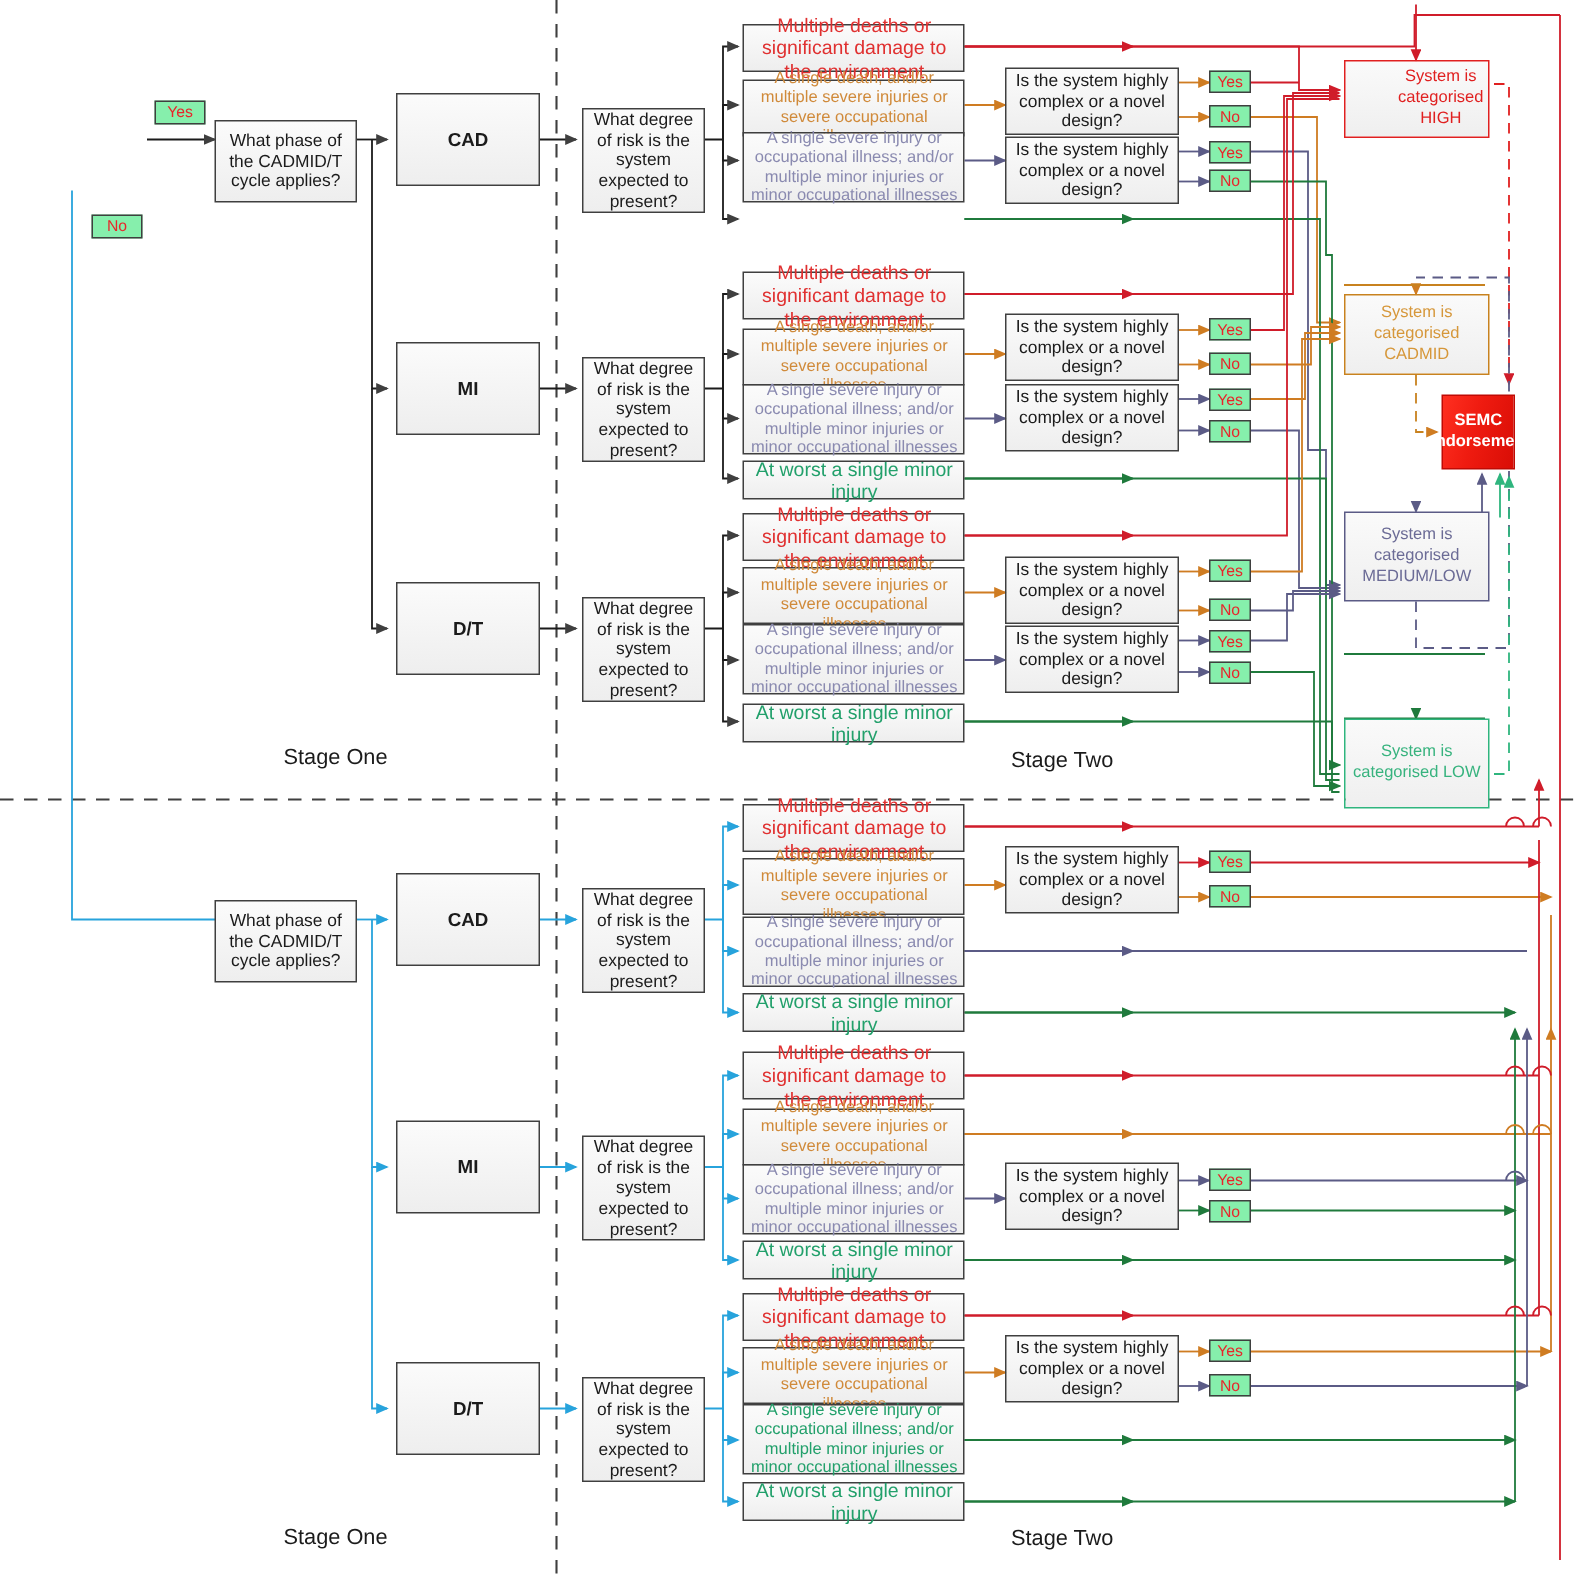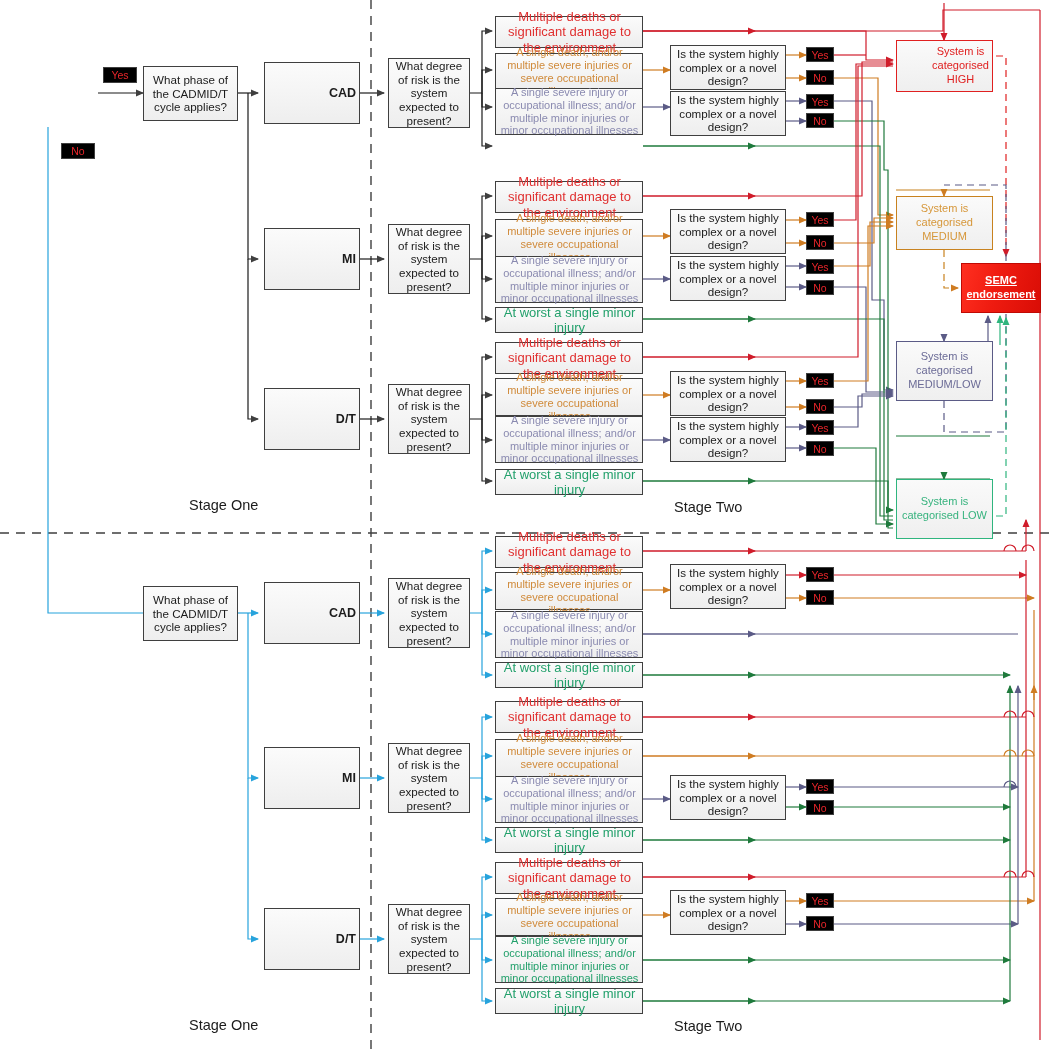--- a/index.html
+++ b/index.html
@@ -9,34 +9,34 @@
 
   .node{position:absolute;box-sizing:border-box;display:flex;align-items:center;justify-content:center;
         text-align:center;background:linear-gradient(180deg,#fbfbfb 0%,#eeeeee 100%);
         border:1px solid #3f3f3f;line-height:1.18;z-index:5;}
   .node .txt{display:block;padding:0 3px;}
 
   .start{background:linear-gradient(135deg,#5c5176 0%,#8e86a6 55%,#6d6485 100%);
          border:1px solid #3c3550;color:#ffffff;font-weight:bold;font-size:11.5px;}
 
   .proc{font-size:12px;color:#1b1b1b;}
-  .proc.bold{font-weight:bold;font-size:12.5px;justify-content:flex-end;}
-  .qbox{font-size:11.6px;color:#1b1b1b;}
+  .proc.bold{font-weight:bold;font-size:12.5px;}
+  .qbox{font-size:11.6px;color:#1b1b1b;margin-top:14px;}
   .hcbox{font-size:11.6px;color:#1b1b1b;}
 
   .risk{font-size:11px;line-height:1.18;justify-content:flex-start;text-align:center;}
   .risk .txt{padding-left:4px;}
   .risk.ctr{justify-content:center;text-align:center;font-size:13px;}
 
   .r-red   {border-color:#3f3f3f;color:#e03030;}
   .r-org   {border-color:#3f3f3f;color:#d08a3a;}
   .r-pur   {border-color:#3f3f3f;color:#8a8ab0;}
   .r-grn   {border-color:#3f3f3f;color:#22a06b;}
 
-  .lbl{position:absolute;box-sizing:border-box;background:#000000;border:1px solid #3f3f3f;
+  .lbl{position:absolute;box-sizing:border-box;background:#86efac;border:1px solid #3f3f3f;
        color:#e8252a;font-size:10.5px;display:flex;align-items:center;justify-content:center;z-index:6;}
 
   .cat{position:absolute;box-sizing:border-box;display:flex;align-items:center;justify-content:center;
        text-align:center;font-size:11px;line-height:1.25;
        background:linear-gradient(180deg,#fafafa 0%,#efefef 100%);z-index:5;}
   .cat-high{border:1.4px solid #e02020;color:#e02020;}
   .cat-med {border:1.4px solid #c8821f;color:#d6973a;}
   .cat-ml  {border:1.4px solid #5b5b86;color:#6b6b96;}
   .cat-low {border:1.4px solid #2fb57e;color:#37b37e;}
   .semc{position:absolute;box-sizing:border-box;display:flex;align-items:center;justify-content:center;
@@ -380,23 +380,23 @@
       <span>Yes</span>
     </div>
   <div class="lbl" style="left:806px;top:441px;width:28px;height:15px;">
       <span>No</span>
     </div>
 
   <div class="cat cat-high" style="left:896px;top:40px;width:97px;height:52px;padding-left:32px;">
     <span>System is categorised HIGH</span>
   </div>
   <div class="cat cat-med" style="left:896px;top:196px;width:97px;height:54px;">
-    <span>System is categorised MEDIUM</span>
-  </div>
-  <div class="semc" style="left:961px;top:263px;width:80px;height:50px;text-decoration:underline;">
+    <span>System is categorised CADMID</span>
+  </div>
+  <div class="semc" style="left:961px;top:263px;width:49px;height:50px;">
     <span>SEMC endorsement</span>
   </div>
   <div class="cat cat-ml" style="left:896px;top:341px;width:97px;height:60px;">
     <span>System is categorised MEDIUM/LOW</span>
   </div>
   <div class="cat cat-low" style="left:896px;top:479px;width:97px;height:60px;">
     <span>System is categorised LOW</span>
   </div>
 
   <div class="stage" style="left:189px;top:497px;">

